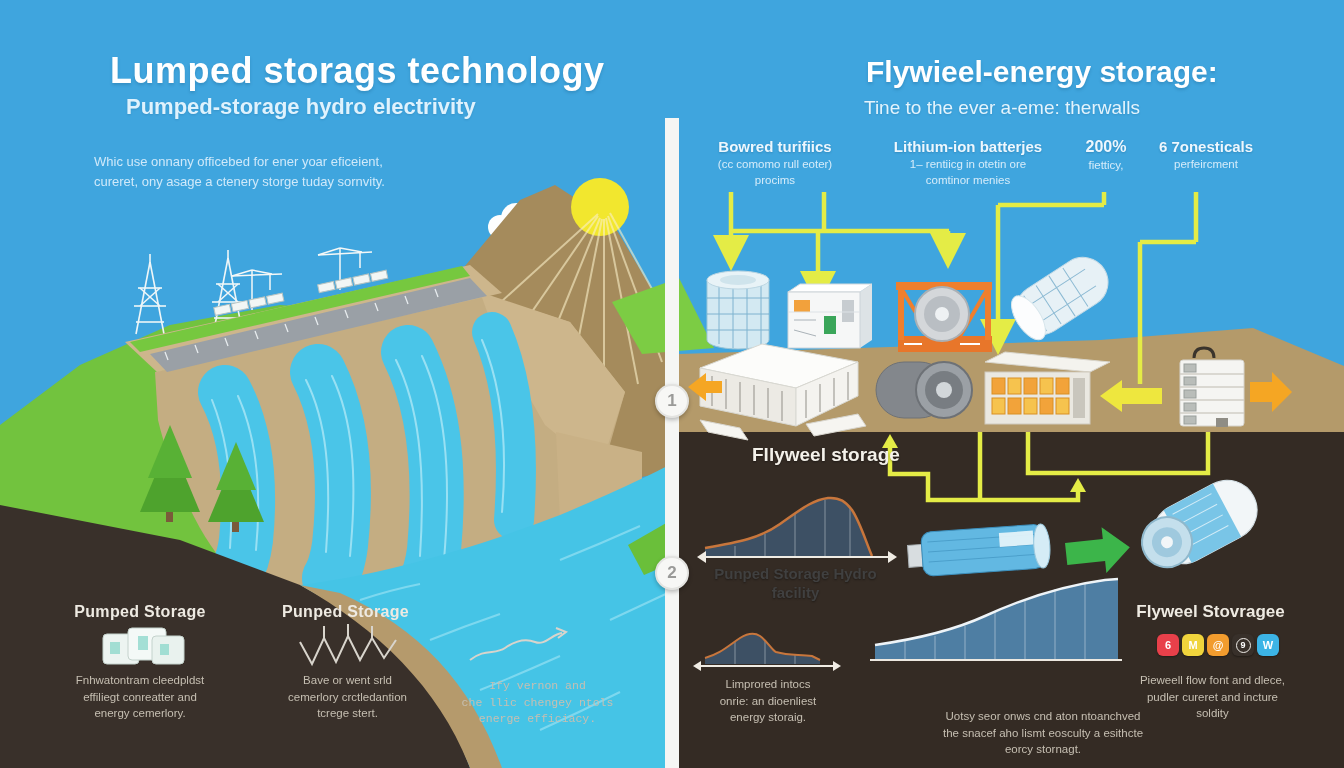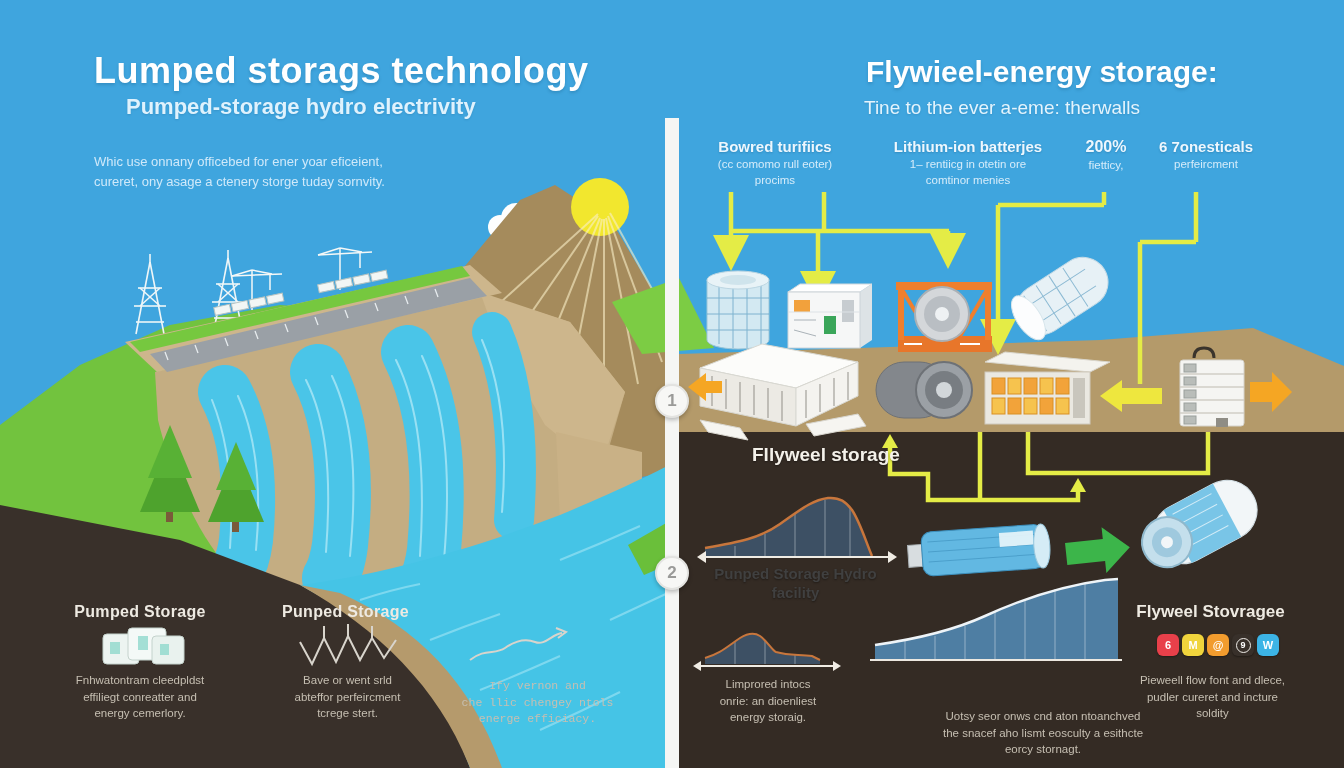--- a/index.html
+++ b/index.html
@@ -423,21 +423,21 @@
     <line x1="372" y1="638" x2="372" y2="626"></line>
   </g>
   <g stroke="#d8d4cc" stroke-width="2" fill="none">
     <path d="M470,660 C485,648 495,655 505,648 C515,641 525,638 535,642 C545,646 552,634 562,633"></path>
     <polyline points="556,628 566,632 558,638"></polyline>
   </g>
 
   <rect x="665" y="118" width="14" height="650" fill="#f5f6f4"></rect>
 </svg>
 
-<div class="abs l-title" style="left:94px;top:50px;">Lumped storags technology</div>
+<div class="abs l-title" style="left:110px;top:50px;">Lumped storags technology</div>
 <div class="abs l-sub" style="left:126px;top:94px;">Pumped-storage hydro electrivity</div>
 <div class="abs l-intro" style="left:94px;top:152px;">
   <div>Whic use onnany officebed for ener yoar eficeient,</div>
   <div>cureret, ony asage a ctenery storge tuday sornvity.</div>
 </div>
 
 <div class="abs r-title" style="left:866px;top:55px;">Flywieel-energy storage:</div>
 <div class="abs r-sub" style="left:864px;top:97px;">Tine to the ever a-eme: therwalls</div>
 
 <div class="abs colhead" style="left:690px;top:138px;width:170px;">
@@ -488,21 +488,21 @@
 <div class="abs foot-title" style="left:60px;top:603px;width:160px;">Pumped Storage</div>
 <div class="abs foot-title" style="left:268px;top:603px;width:155px;">Punped Storage</div>
 
 <div class="abs smallcap" style="left:55px;top:672px;width:170px;">
   <div>Fnhwatontram cleedpldst</div>
   <div>effiliegt conreatter and</div>
   <div>energy cemerlory.</div>
 </div>
 <div class="abs smallcap" style="left:265px;top:672px;width:165px;">
   <div>Bave or went srld</div>
-  <div>abteffor perfeircment</div>
+  <div>cemerlory crctledantion</div>
   <div>tcrege stert.</div>
 </div>
 <div class="abs smallcap" style="left:455px;top:678px;width:165px;font-family:Liberation Mono, monospace;">
   <div>Ify vernon and</div>
   <div>che llic chengey ntols</div>
   <div>energe efficiacy.</div>
 </div>
 
 <div class="abs rfoot-title" style="left:1128px;top:602px;width:165px;">Flyweel Stovragee</div>
 

